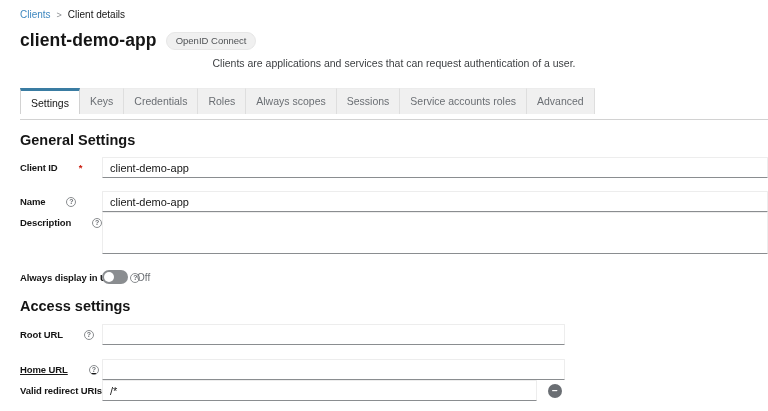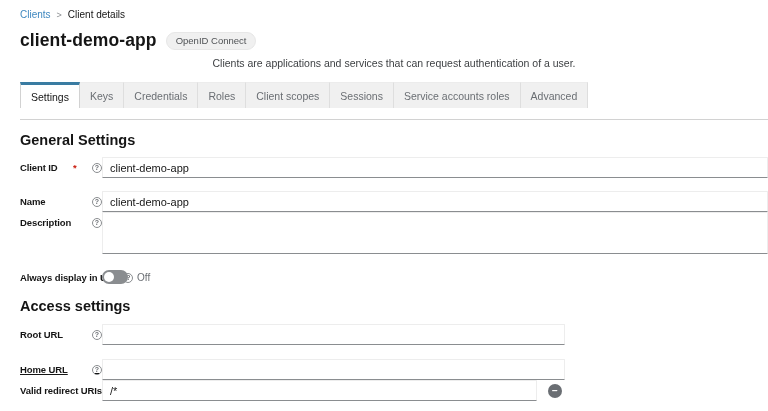--- a/index.html
+++ b/index.html
@@ -13,33 +13,33 @@
   .crumb-sep { color:#8a8d90; font-size:9px; }
   .crumb-current { color:#151515; }
 
   
   .title-row { display:flex; align-items:center; gap:9px; padding:10px 0 0 20px; }
   .page-title { font-size:17.5px; font-weight:600; letter-spacing:0.1px; color:#151515; }
   .badge { background:#f0f0f0; color:#4f5255; font-size:9.5px; padding:2px 9px 3px; border-radius:10px; border:1px solid #e7e7e7; }
   .subtitle { padding:6px 0 0 20px; font-size:10.5px; color:#3c3f42;text-align:center; }
 
   
-  .tabbar { display:flex; align-items:flex-start; margin:13px 0 0 20px; border-bottom:1px solid #d2d2d2; height:38px; }
+  .tabbar { display:flex; align-items:center; margin:13px 0 0 20px; border-bottom:1px solid #d2d2d2; height:38px; }
   .tab { height:26px; padding:0 10px; font-size:10.5px; color:#6a6e73; background:#f0f0f0;
          border:0; border-right:1px solid #dedede; border-top:1px solid #ececec;
          display:flex; align-items:center; cursor:pointer; white-space:nowrap; }
   .tab.active { background:#fff; color:#151515; border-top:3px solid #3a7ca2;
                 border-left:1px solid #d2d2d2; border-right:1px solid #d2d2d2; margin-bottom:-1px; }
 
   
   .section-heading { margin:12px 0 0 20px; font-size:14.5px; font-weight:700; color:#151515; }
 
   
   .form-row { display:flex; align-items:flex-start; margin-left:20px; }
-  .label-col { width:82px; flex:0 0 82px; padding-top:5px; display:flex; align-items:center; gap:14px; flex-wrap:nowrap;justify-content:space-between; }
+  .label-col { width:82px; flex:0 0 82px; padding-top:5px; display:flex; align-items:center; gap:21px; flex-wrap:nowrap; }
   .label-text { font-size:9.5px; font-weight:700; color:#151515; white-space:nowrap; letter-spacing:-0.1px; }
   .required { color:#c9190b; font-size:9.5px; font-weight:700; }
   .help-icon { display:inline-flex; align-items:center; justify-content:center; width:10px; height:10px;
                border:1px solid #8a8d90; border-radius:50%; color:#6a6e73; font-size:7px; font-weight:700; flex:0 0 auto; cursor:pointer; }
   .control-col { flex:1 1 auto; min-width:0; }
 
   .text-input { display:block; width:100%; height:21px; background:#fff; border:1px solid #ededed;
                 border-bottom:1px solid #8a8d90; font-size:11px; color:#151515; padding:0 7px;
                 font-family:"Liberation Sans","DejaVu Sans",sans-serif; border-radius:1px; }
   textarea.text-input { height:42px; resize:none; padding-top:4px; }
@@ -82,21 +82,21 @@
     <h1 class="page-title">client-demo-app</h1>
     <span class="badge">OpenID Connect</span>
   </div>
   <p class="subtitle">Clients are applications and services that can request authentication of a user.</p>
 
   <div class="tabbar">
     <button class="tab active">Settings</button>
     <button class="tab">Keys</button>
     <button class="tab">Credentials</button>
     <button class="tab">Roles</button>
-    <button class="tab">Client scopes</button>
+    <button class="tab">Always scopes</button>
     <button class="tab">Sessions</button>
     <button class="tab">Service accounts roles</button>
     <button class="tab">Advanced</button>
   </div>
 
   <h2 class="section-heading">General Settings</h2>
 
   <div class="form-row mt-cid">
     <div class="label-col">
       <span class="label-text">Client ID</span>

